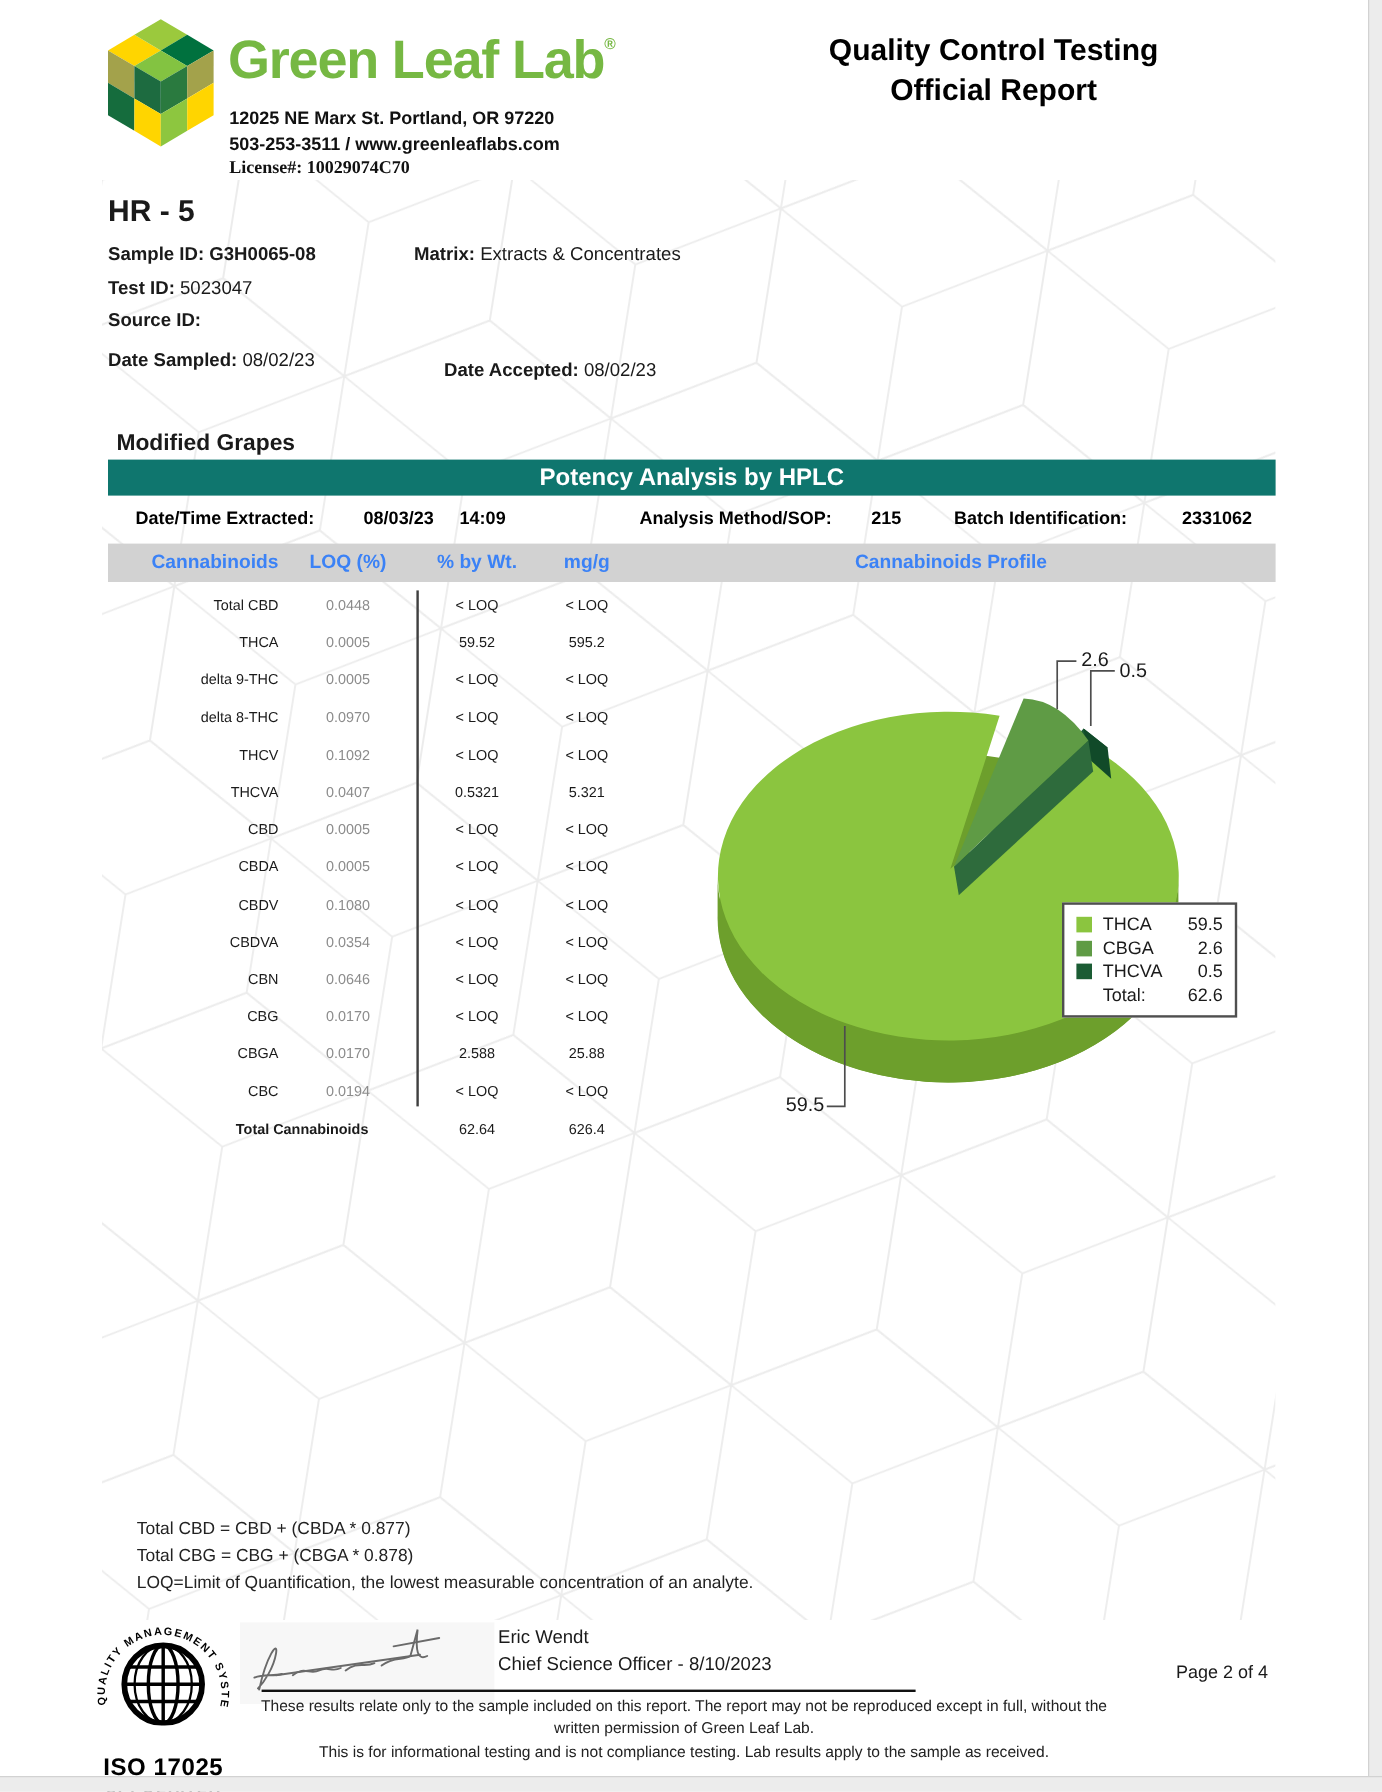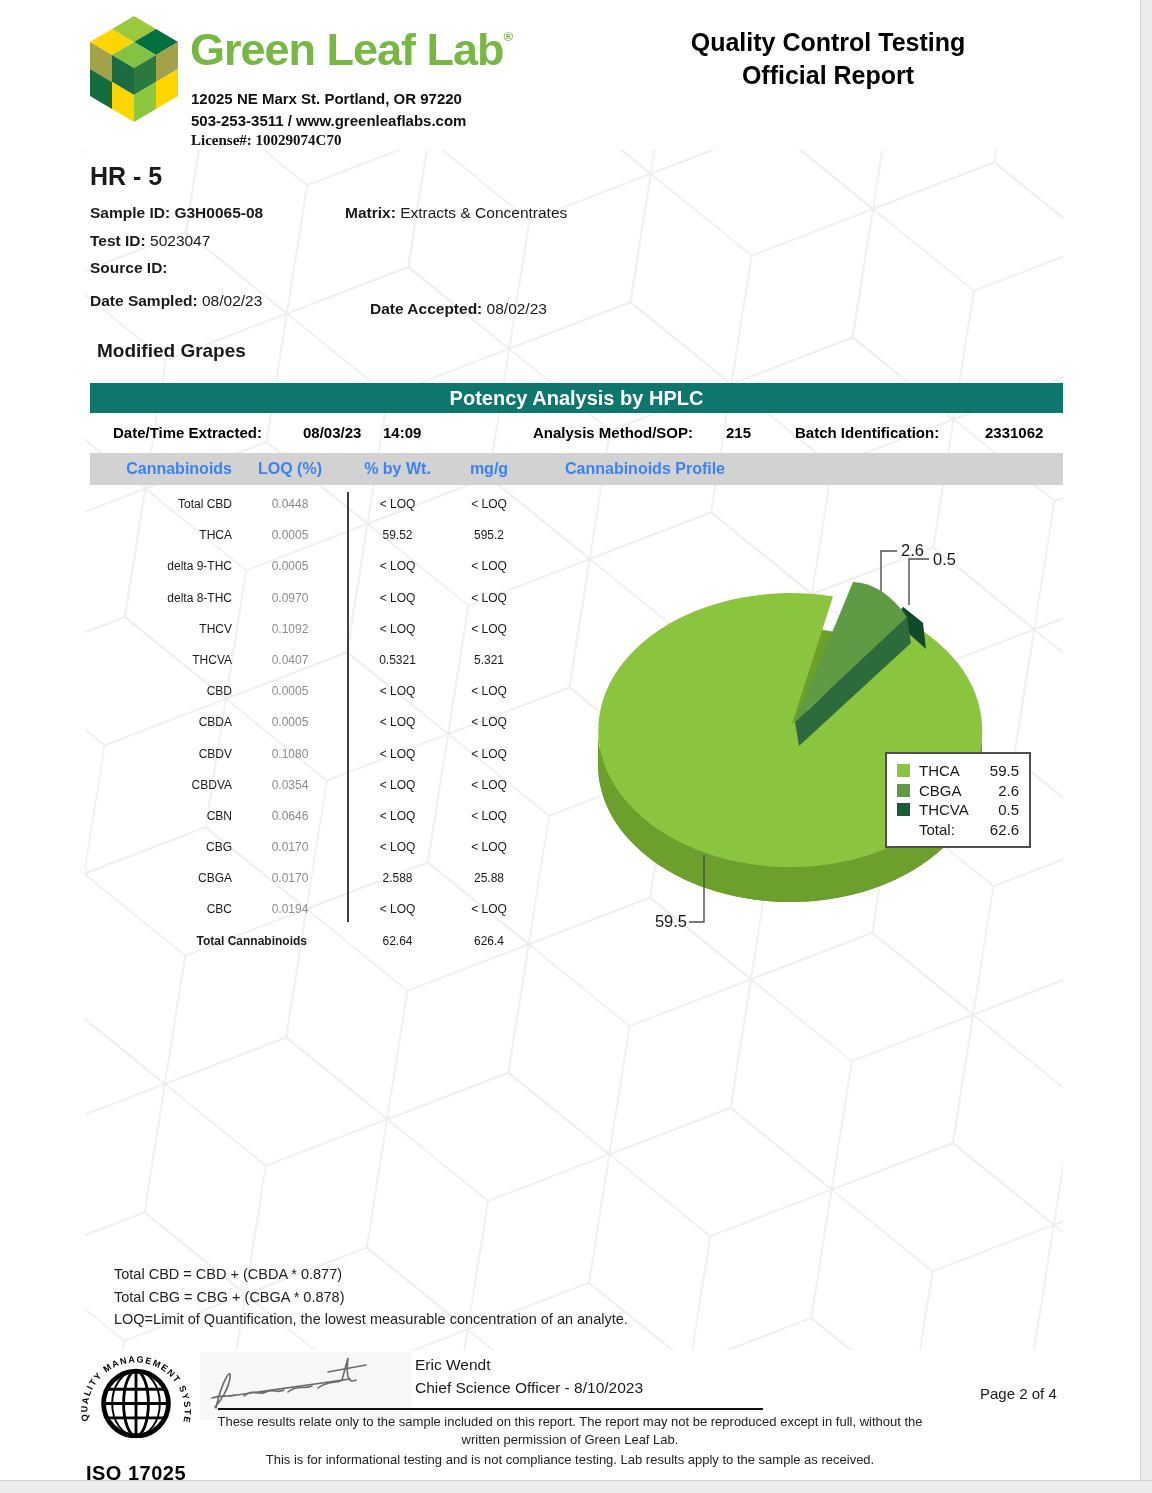--- a/index.html
+++ b/index.html
@@ -20,21 +20,21 @@
   
   .black-bar{left:90px;top:383px;width:973px;height:30px;background:#0f766e;color:#fff;
              text-align:center;line-height:30px;font-size:20px;font-weight:bold;}
   .meta-row{left:0;top:412px;width:1152px;height:41px;line-height:41px;font-size:15px;font-weight:bold;color:#000;}
   .gray-bar{left:90px;top:453px;width:973px;height:32px;background:#d2d2d2;}
   .thead{left:0;top:453px;width:1152px;height:32px;line-height:32px;font-weight:bold;font-size:16px;color:#3b82f6;}
   .c-name{position:absolute;left:90px;width:142px;text-align:right;}
   .c-loq{position:absolute;left:240px;width:100px;text-align:center;}
   .c-wt{position:absolute;left:355px;width:85px;text-align:center;}
   .c-mgg{position:absolute;left:445px;width:88px;text-align:center;}
-  .c-profile{position:absolute;left:565px;width:455px;}
+  .c-profile{position:absolute;left:565px;width:455px;text-align:center;}
   .ptable{left:0;top:489px;width:1152px;}
   .prow{position:relative;height:31.2px;line-height:31.2px;font-size:12px;}
   .prow .c-loq{color:#8c8c8c;}
   .total-row{left:0;top:926px;width:1152px;height:31px;line-height:31px;font-size:12px;}
   .total-label{position:absolute;left:90px;width:217px;text-align:right;font-weight:bold;}
   .col-divider{left:347px;top:492px;width:2px;height:430px;background:#3f3f3f;}
   
   .chart{left:585px;top:525px;width:480px;height:445px;}
   .callout{position:absolute;font-size:16.5px;color:#1a1a1a;}
   .legend{position:absolute;left:300px;top:227px;width:146px;background:#fff;border:2px solid #4f4f4f;
@@ -121,21 +121,21 @@
     <span></span>
   </div>
   <div class="abs samp" style="left:90px;top:292px;">
     <b>Date Sampled:</b>
     <span>08/02/23</span>
   </div>
   <div class="abs samp" style="left:342px;top:300px;margin-left:28px;">
     <b>Date Accepted:</b>
     <span>08/02/23</span>
   </div>
-  <div class="abs prod-name" style="left:97px;top:340px;">Modified Grapes</div>
+  <div class="abs prod-name" style="left:97px;top:359px;">Modified Grapes</div>
 
   <div class="abs black-bar">Potency Analysis by HPLC</div>
   <div class="abs meta-row">
     <span class="abs" style="left:113px;">Date/Time Extracted:</span>
     <span class="abs" style="left:303px;">08/03/23</span>
     <span class="abs" style="left:383px;">14:09</span>
     <span class="abs" style="left:533px;">Analysis Method/SOP:</span>
     <span class="abs" style="left:726px;">215</span>
     <span class="abs" style="left:795px;">Batch Identification:</span>
     <span class="abs" style="left:985px;">2331062</span>

